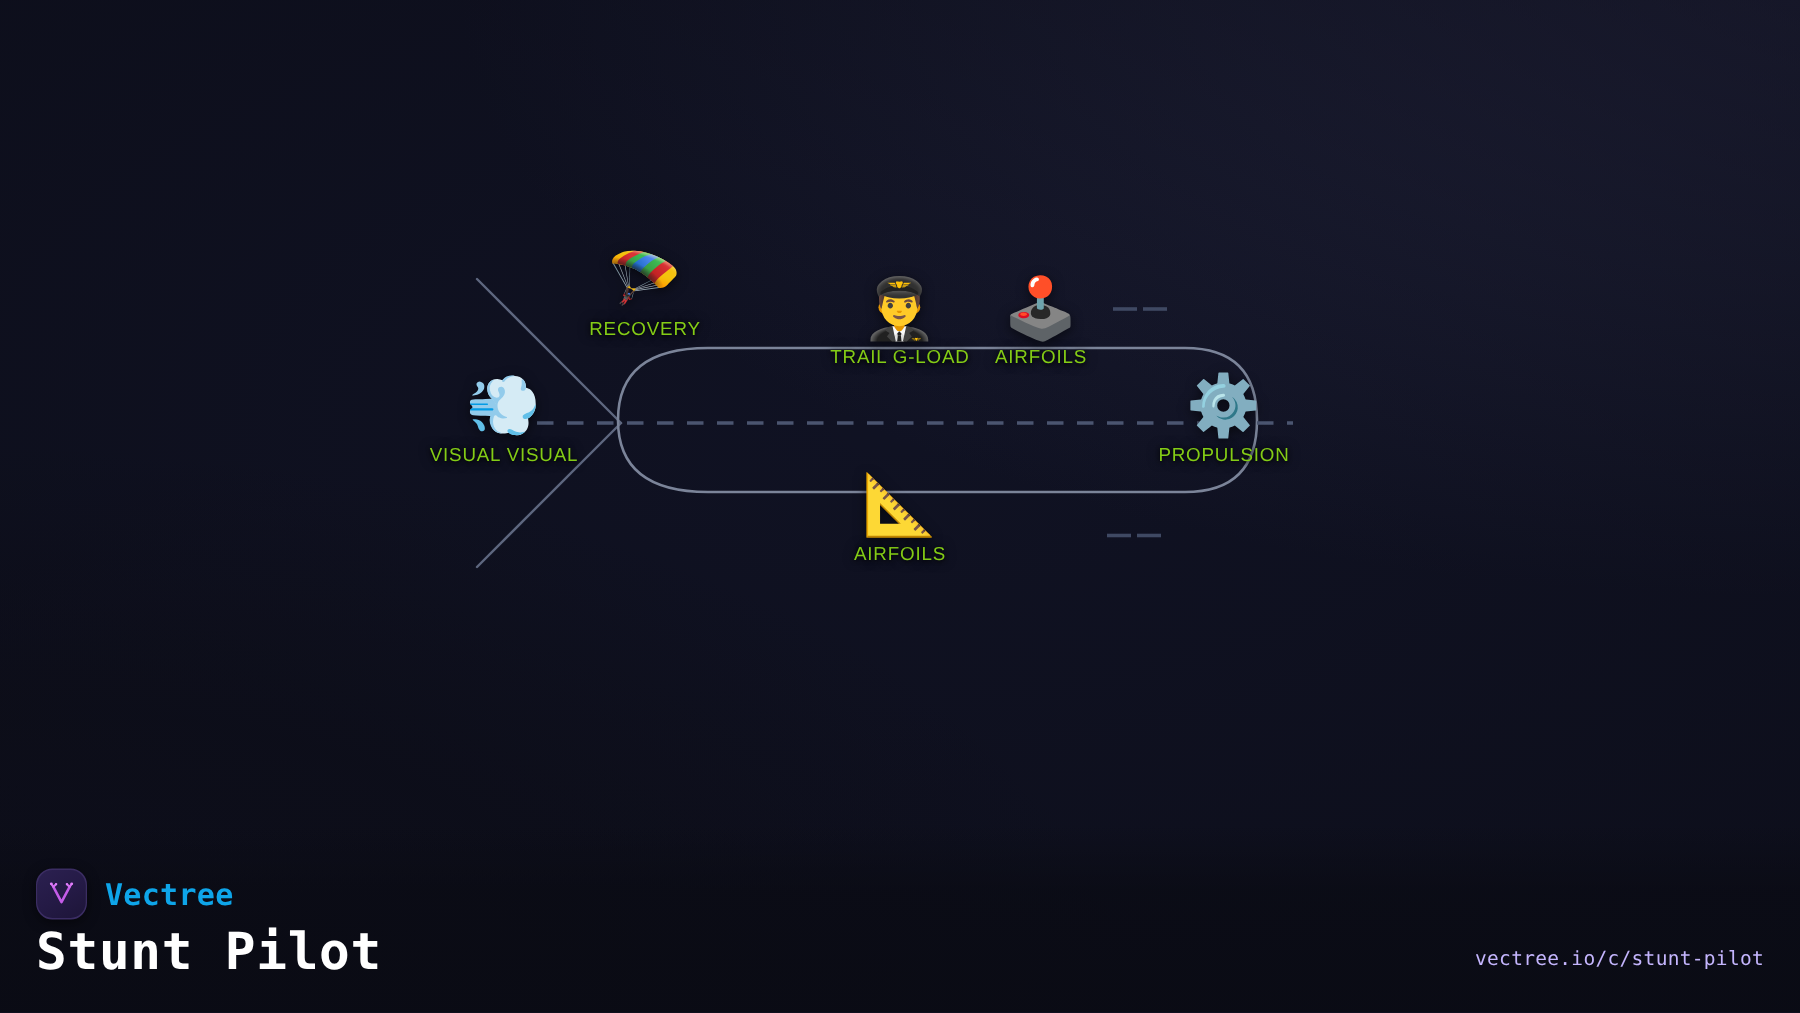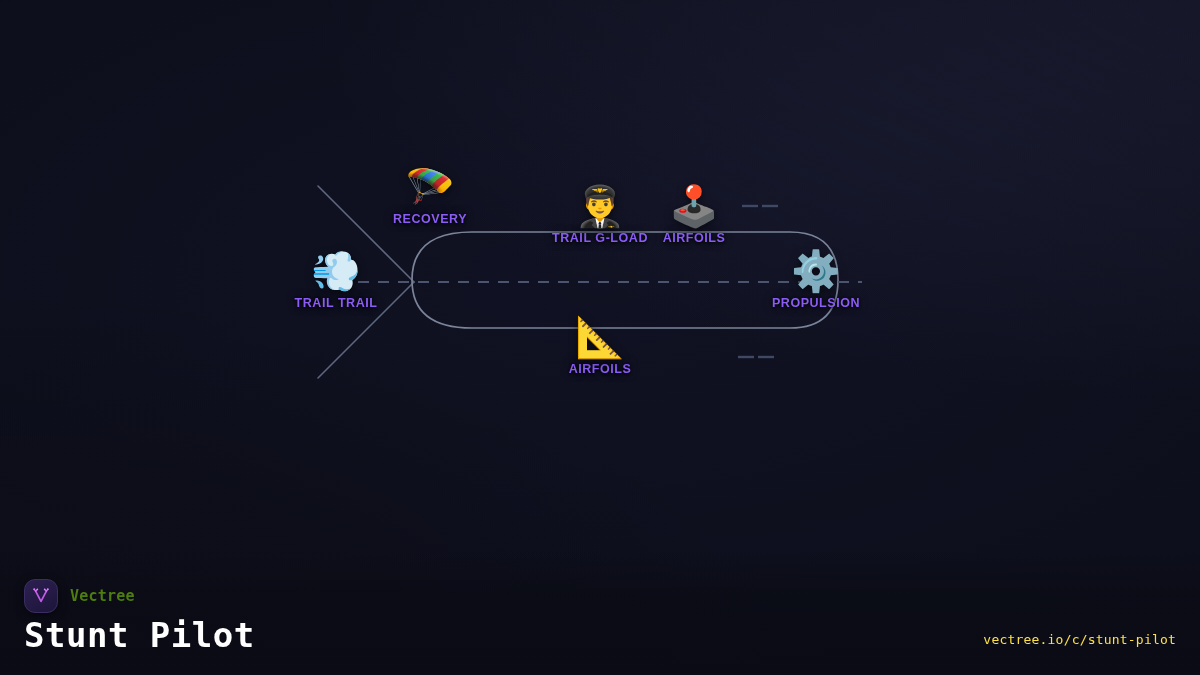--- a/index.html
+++ b/index.html
@@ -79,23 +79,23 @@
   }
   .node .glyph {
     font-size: 40px;
     line-height: 46px;
     text-align: center;
     filter: drop-shadow(0 2px 4px rgba(0,0,0,0.55));
     user-select: none;
   }
   .node .caption {
     font-size: 12.5px;
-    font-weight: 700;
+    font-weight: 400;
     letter-spacing: 0.55px;
-    color: #8b5cf6;
+    color: #84cc16;
     white-space: nowrap;
     text-shadow: 0 1px 3px rgba(0,0,0,0.9), 0 0 8px rgba(0,0,0,0.7);
   }
 
   
   .footer {
     position: absolute;
     left: 0; right: 0; bottom: 0;
     height: 120px;
     z-index: 30;
@@ -115,44 +115,44 @@
     background: linear-gradient(150deg, #2b2050 0%, #241a45 55%, #1d1538 100%);
     border: 1px solid #3b2d63;
     display: flex;
     align-items: center;
     justify-content: center;
     flex: none;
     box-shadow: 0 2px 8px rgba(0,0,0,0.5);
   }
   .brand-name {
     font-family: "DejaVu Sans Mono", "Liberation Mono", monospace;
-    font-size: 15px;
+    font-size: 20px;
     font-weight: 700;
-    color: #4d7c0f;
+    color: #0ea5e9;
     letter-spacing: 0.2px;
   }
   .page-title {
     position: absolute;
     left: 24px;
     bottom: 20px;
     font-family: "DejaVu Sans Mono", "Liberation Mono", monospace;
     font-size: 34px;
     font-weight: 700;
     color: #ffffff;
     letter-spacing: 0.5px;
     line-height: 40px;
     text-align: center;
   }
   .page-url {
     position: absolute;
     right: 24px;
     bottom: 28px;
     font-family: "DejaVu Sans Mono", "Liberation Mono", monospace;
     font-size: 13px;
-    color: #fde047;
+    color: #c4b5fd;
     letter-spacing: 0.2px;
   }
 </style>
 </head>
 <body>
 
 <div class="bg-base"></div>
 <div class="bg-glow-tr"></div>
 <div class="bg-glow-bl"></div>
 <div class="bg-vignette"></div>
@@ -186,21 +186,21 @@
     <div class="caption">TRAIL G-LOAD</div>
   </div>
 
   <div class="node" style="left:694px; top:214px;">
     <div class="glyph">🕹️</div>
     <div class="caption">AIRFOILS</div>
   </div>
 
   <div class="node" style="left:336px; top:279px;">
     <div class="glyph">💨</div>
-    <div class="caption">TRAIL TRAIL</div>
+    <div class="caption">VISUAL VISUAL</div>
   </div>
 
   <div class="node" style="left:816px; top:279px;">
     <div class="glyph">⚙️</div>
     <div class="caption">PROPULSION</div>
   </div>
 
   <div class="node" style="left:600px; top:345px;">
     <div class="glyph">📐</div>
     <div class="caption">AIRFOILS</div>

